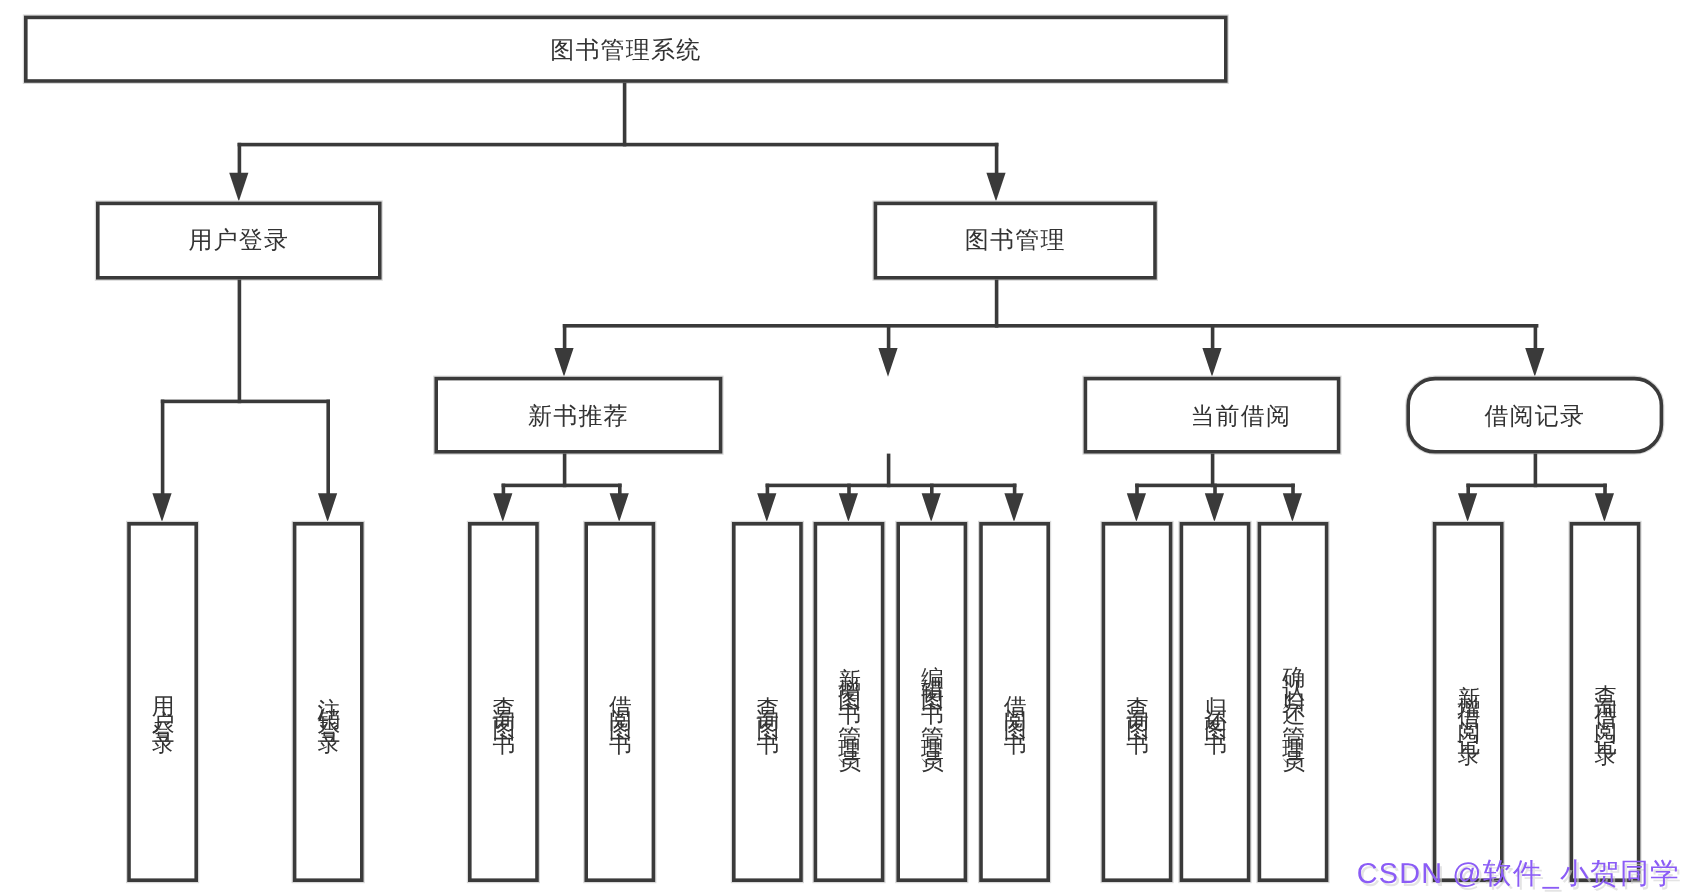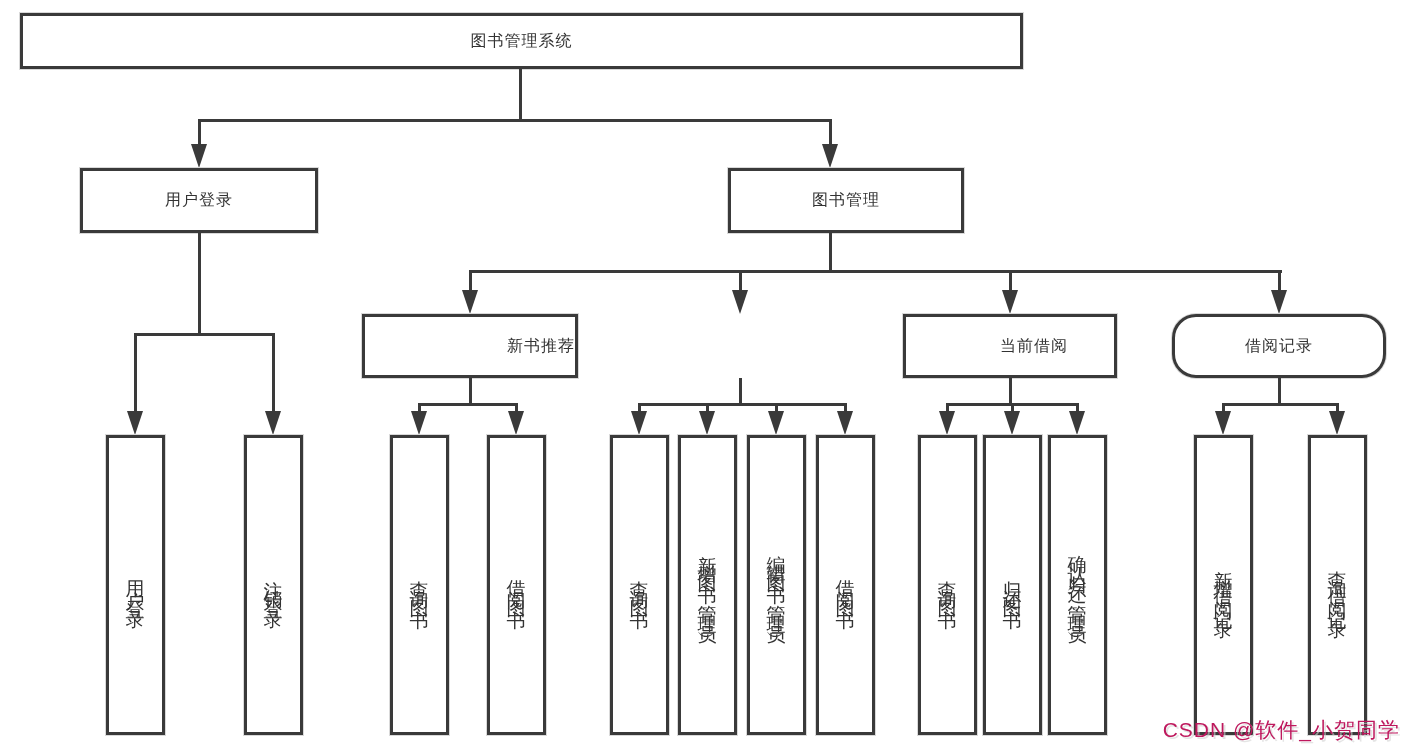--- a/index.html
+++ b/index.html
@@ -6,40 +6,40 @@
   html,body { background:#ffffff; }
   #canvas {
     position:relative; width:1405px; height:747px;
     background:#ffffff; overflow:hidden;
     font-family:"Liberation Sans","DejaVu Sans",sans-serif;
   }
   .box {
     position:absolute; background:#ffffff;
     border:3px solid #3a3a3a;
     display:flex; align-items:center; justify-content:center;
-    color:#333333; font-size:16px; letter-spacing:1px;
+    color:#333333; font-size:20px; letter-spacing:1px;
     box-shadow:0 0 0 1px #d9d9d9;
   }
   .vbox { font-size:19px; }
   .vbox .vtext {
     writing-mode:vertical-rl; text-orientation:mixed;
     letter-spacing:10px; line-height:1;
   }
   .hline, .vline { position:absolute; background:#3a3a3a; }
   .hline { height:3px; }
   .vline { width:3px; }
   .arrow {
     position:absolute; width:0; height:0;
     border-left:8px solid transparent;
     border-right:8px solid transparent;
     border-top:24px solid #3a3a3a;
   }
   .watermark {
     position:absolute; right:5px; bottom:3px;
-    font-size:21px; color:#be185d; letter-spacing:1px;
+    font-size:24px; color:#8b5cf6; letter-spacing:1px;
     text-shadow:2px 2px 0 rgba(210,210,210,.6);
     z-index:10; white-space:nowrap;
   }
 </style>
 </head>
 <body>
 
 <div id="canvas">
 
   <div class="box" style="left:20px; top:13px; width:1003px; height:56px;">
@@ -71,21 +71,21 @@
   <div class="hline" style="left:469px; top:270px; width:813px;"></div>
   <div class="vline" style="left:469px; top:270px; height:24px;"></div>
   <div class="arrow" style="left:462px; top:290px;"></div>
   <div class="vline" style="left:739px; top:270px; height:24px;"></div>
   <div class="arrow" style="left:732px; top:290px;"></div>
   <div class="vline" style="left:1009px; top:270px; height:24px;"></div>
   <div class="arrow" style="left:1002px; top:290px;"></div>
   <div class="vline" style="left:1278px; top:270px; height:24px;"></div>
   <div class="arrow" style="left:1271px; top:290px;"></div>
 
-  <div class="box" style="left:362px; top:314px; width:216px; height:64px;justify-content:flex-end;">
+  <div class="box" style="left:362px; top:314px; width:240px; height:64px;">
     <span>新书推荐</span>
   </div>
   <div class="box" style="left:903px; top:314px; width:214px; height:64px;padding-left:48px;">
     <span>当前借阅</span>
   </div>
   <div class="box" style="left:1172px; top:314px; width:214px; height:64px;border-radius:24px;">
     <span>借阅记录</span>
   </div>
 
   <div class="vline" style="left:469px; top:378px; height:28px;"></div>

